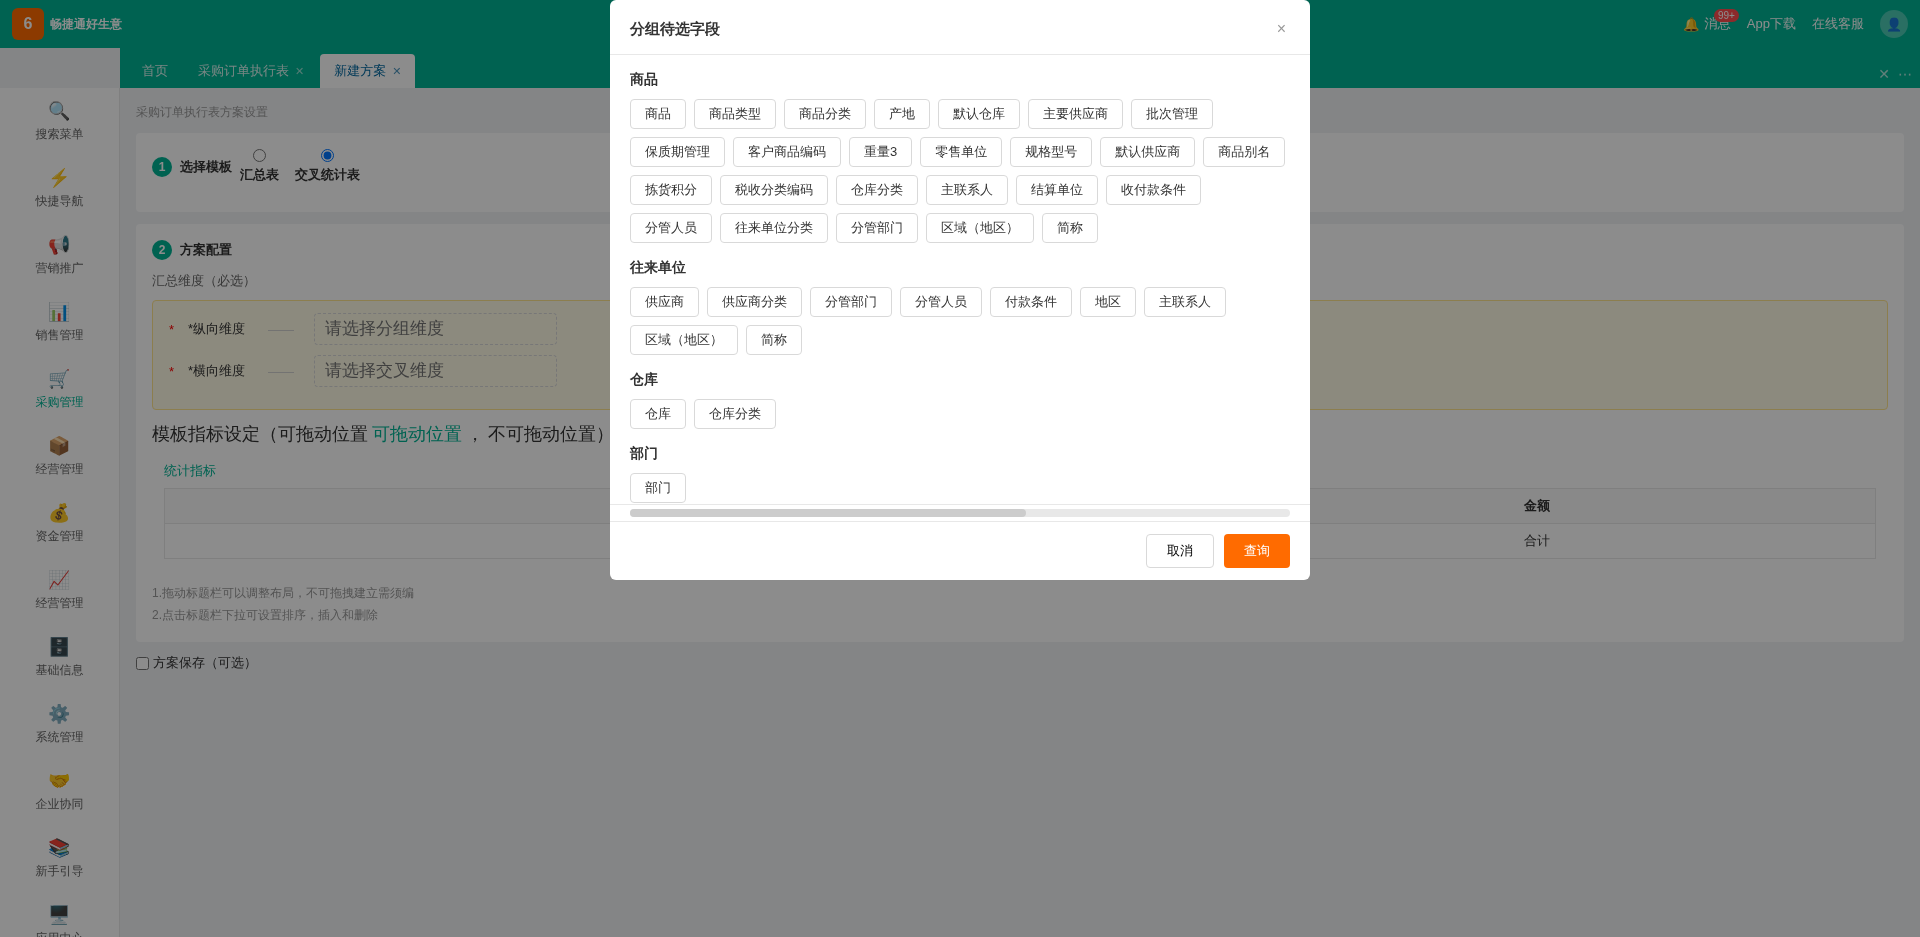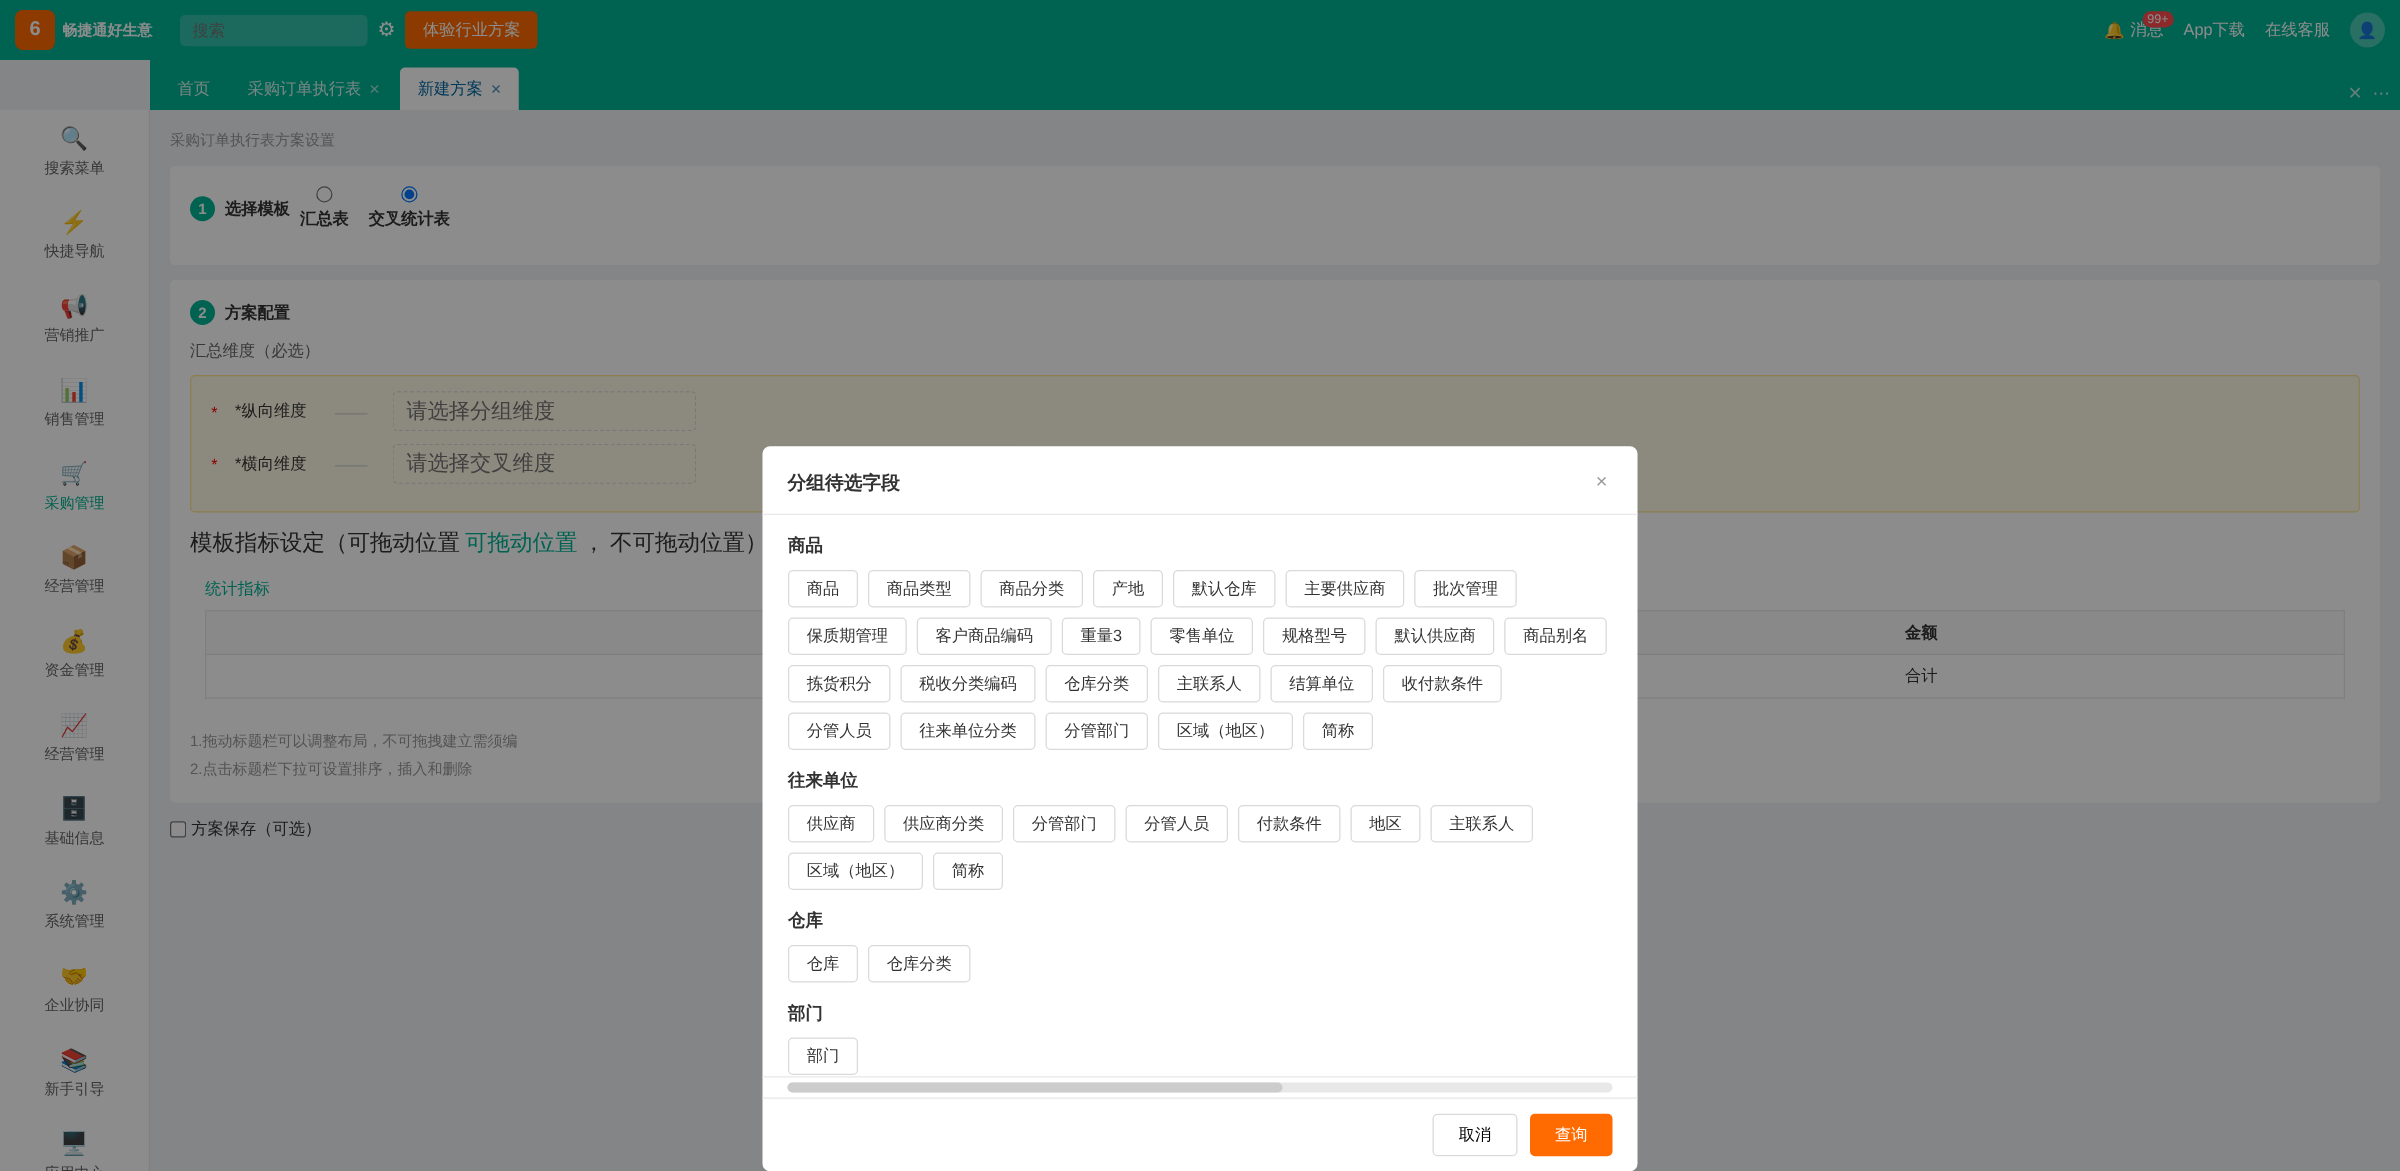--- a/index.html
+++ b/index.html
@@ -194,21 +194,21 @@
       font-size: 13px;
     }
 
     
     .modal-overlay {
       position: fixed;
       top: 0; left: 0; right: 0; bottom: 0;
       background: rgba(0,0,0,0.45);
       z-index: 200;
       display: flex;
-      align-items: flex-end;
+      align-items: flex-start;
       justify-content: center;
     }
     .modal {
       background: white;
       border-radius: 6px;
       width: 700px;
       max-height: 580px;
       display: flex;
       flex-direction: column;
       position: relative;
@@ -326,25 +326,20 @@
 <body>
 
 <div class="top-nav">
   <div class="logo-area">
     <div class="logo-icon">
       <span>6</span>
     </div>
     <span style="font-size:12px;">畅捷通好生意</span>
   </div>
 
-  <div style="display:flex;align-items:center;gap:8px;margin:0 12px;">
-    <input class="search-bar-top" placeholder="搜索" style="">
-    <span class="gear-icon-top">⚙</span>
-    <button class="experience-btn">体验行业方案</button>
-  </div>
 
   <div class="tab-header" style="background:transparent;flex:1;padding:0;">
     <div id="top-tabs"></div>
   </div>
 
   <div class="top-right">
     <button class="notification-btn">
       <span>🔔</span>
       <span>消息</span>
       <span class="badge">99+</span>

